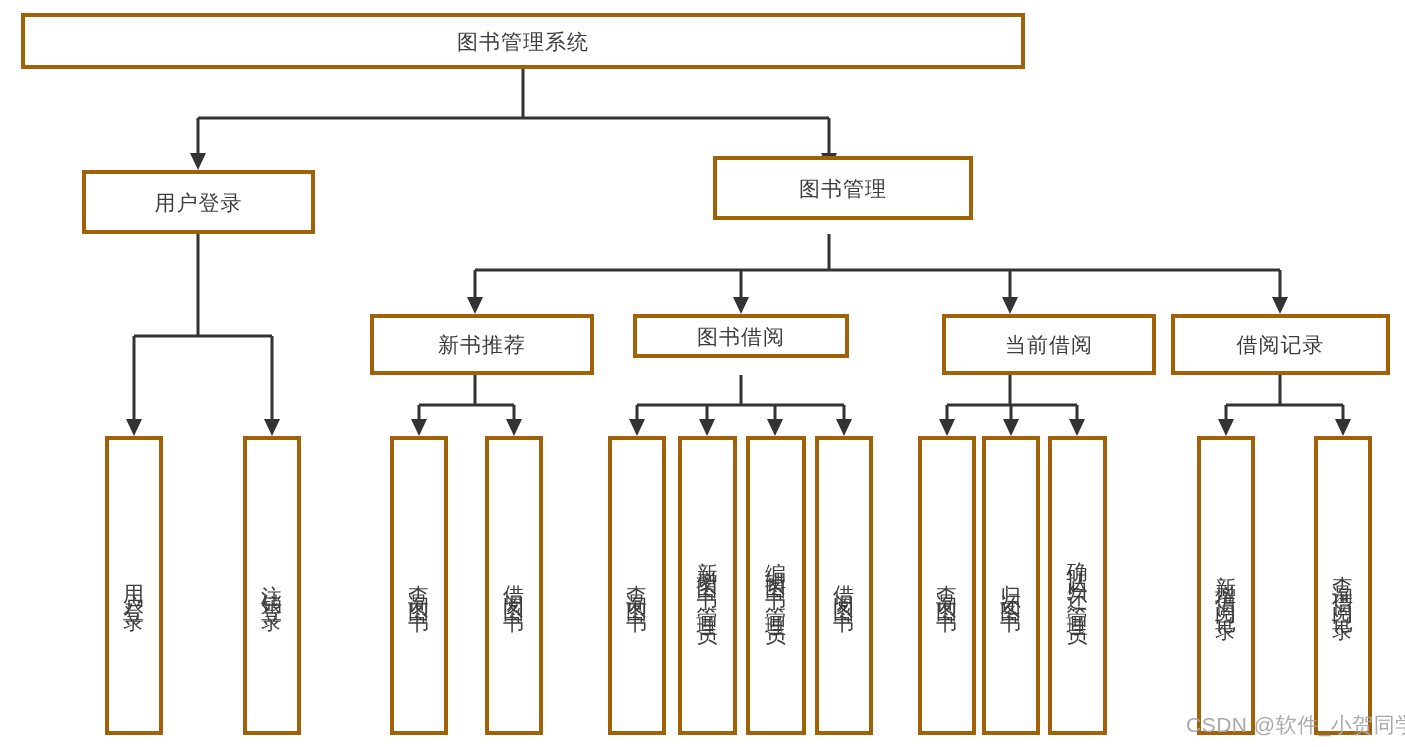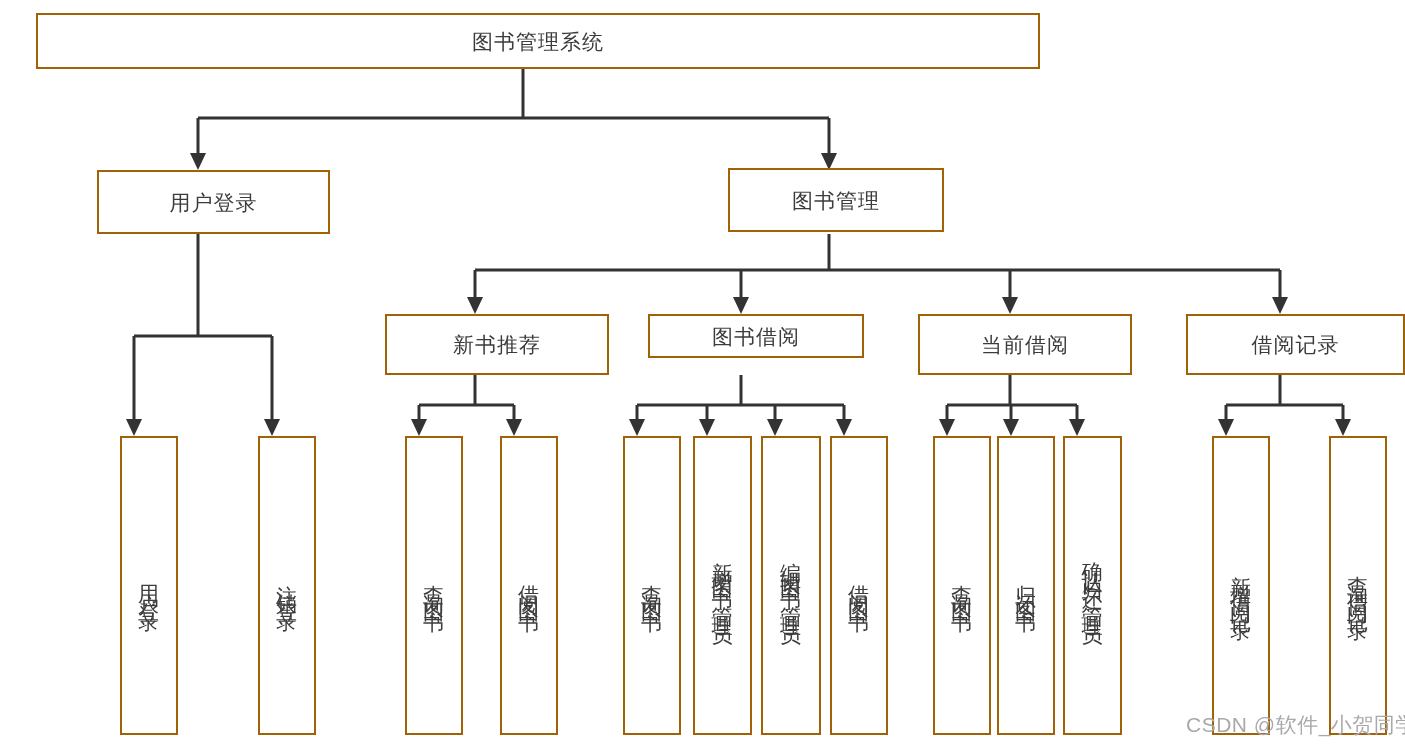--- a/index.html
+++ b/index.html
@@ -2,23 +2,23 @@
 <html><head>
 <meta charset="utf-8">
 <style>
   html,body{margin:0;padding:0;background:#fff;}
   .stage{
     position:relative;width:1405px;height:747px;background:#fff;overflow:hidden;
     font-family:"Liberation Sans","DejaVu Sans",sans-serif;
   }
   .wires{position:absolute;left:0;top:0;width:1405px;height:747px;}
   .box{
-    position:absolute;background:#fff;border:2px solid #a16207;box-sizing:border-box;
+    position:absolute;background:#fff;border:4px solid #a16207;box-sizing:border-box;
     display:flex;align-items:center;justify-content:center;
-    color:#3c3c3c;font-size:21px;line-height:1;margin-left:15px;
+    color:#3c3c3c;font-size:21px;line-height:1;
   }
   .hbox span{letter-spacing:1px;white-space:nowrap;}
   .vbox span{
     writing-mode:vertical-rl;text-orientation:mixed;
     letter-spacing:9px;white-space:nowrap;
   }
   .watermark{
     position:absolute;left:1186px;top:711px;
     color:#a9a9ab;font-size:21px;letter-spacing:0.5px;white-space:nowrap;z-index:5;
   }
@@ -50,31 +50,31 @@
       M1226 436 L1218 419 L1234 419 Z  M1343 436 L1335 419 L1351 419 Z"></path>
   </svg>
 
   <div class="box hbox" style="left:21px;top:13px;width:1004px;height:56px">
     <span>图书管理系统</span>
   </div>
 
   <div class="box hbox" style="left:82px;top:170px;width:233px;height:64px">
     <span>用户登录</span>
   </div>
-  <div class="box hbox" style="left:713px;top:168px;width:216px;height:64px">
+  <div class="box hbox" style="left:713px;top:156px;width:260px;height:64px">
     <span>图书管理</span>
   </div>
 
   <div class="box hbox" style="left:370px;top:314px;width:224px;height:61px">
     <span>新书推荐</span>
   </div>
   <div class="box hbox" style="left:633px;top:314px;width:216px;height:44px">
     <span>图书借阅</span>
   </div>
-  <div class="box hbox" style="left:903px;top:314px;width:214px;height:61px">
+  <div class="box hbox" style="left:942px;top:314px;width:214px;height:61px">
     <span>当前借阅</span>
   </div>
   <div class="box hbox" style="left:1171px;top:314px;width:219px;height:61px">
     <span>借阅记录</span>
   </div>
 
   <div class="box vbox" style="left:105px;top:436px;width:58px;height:299px">
     <span>用户登录</span>
   </div>
   <div class="box vbox" style="left:243px;top:436px;width:58px;height:299px">

